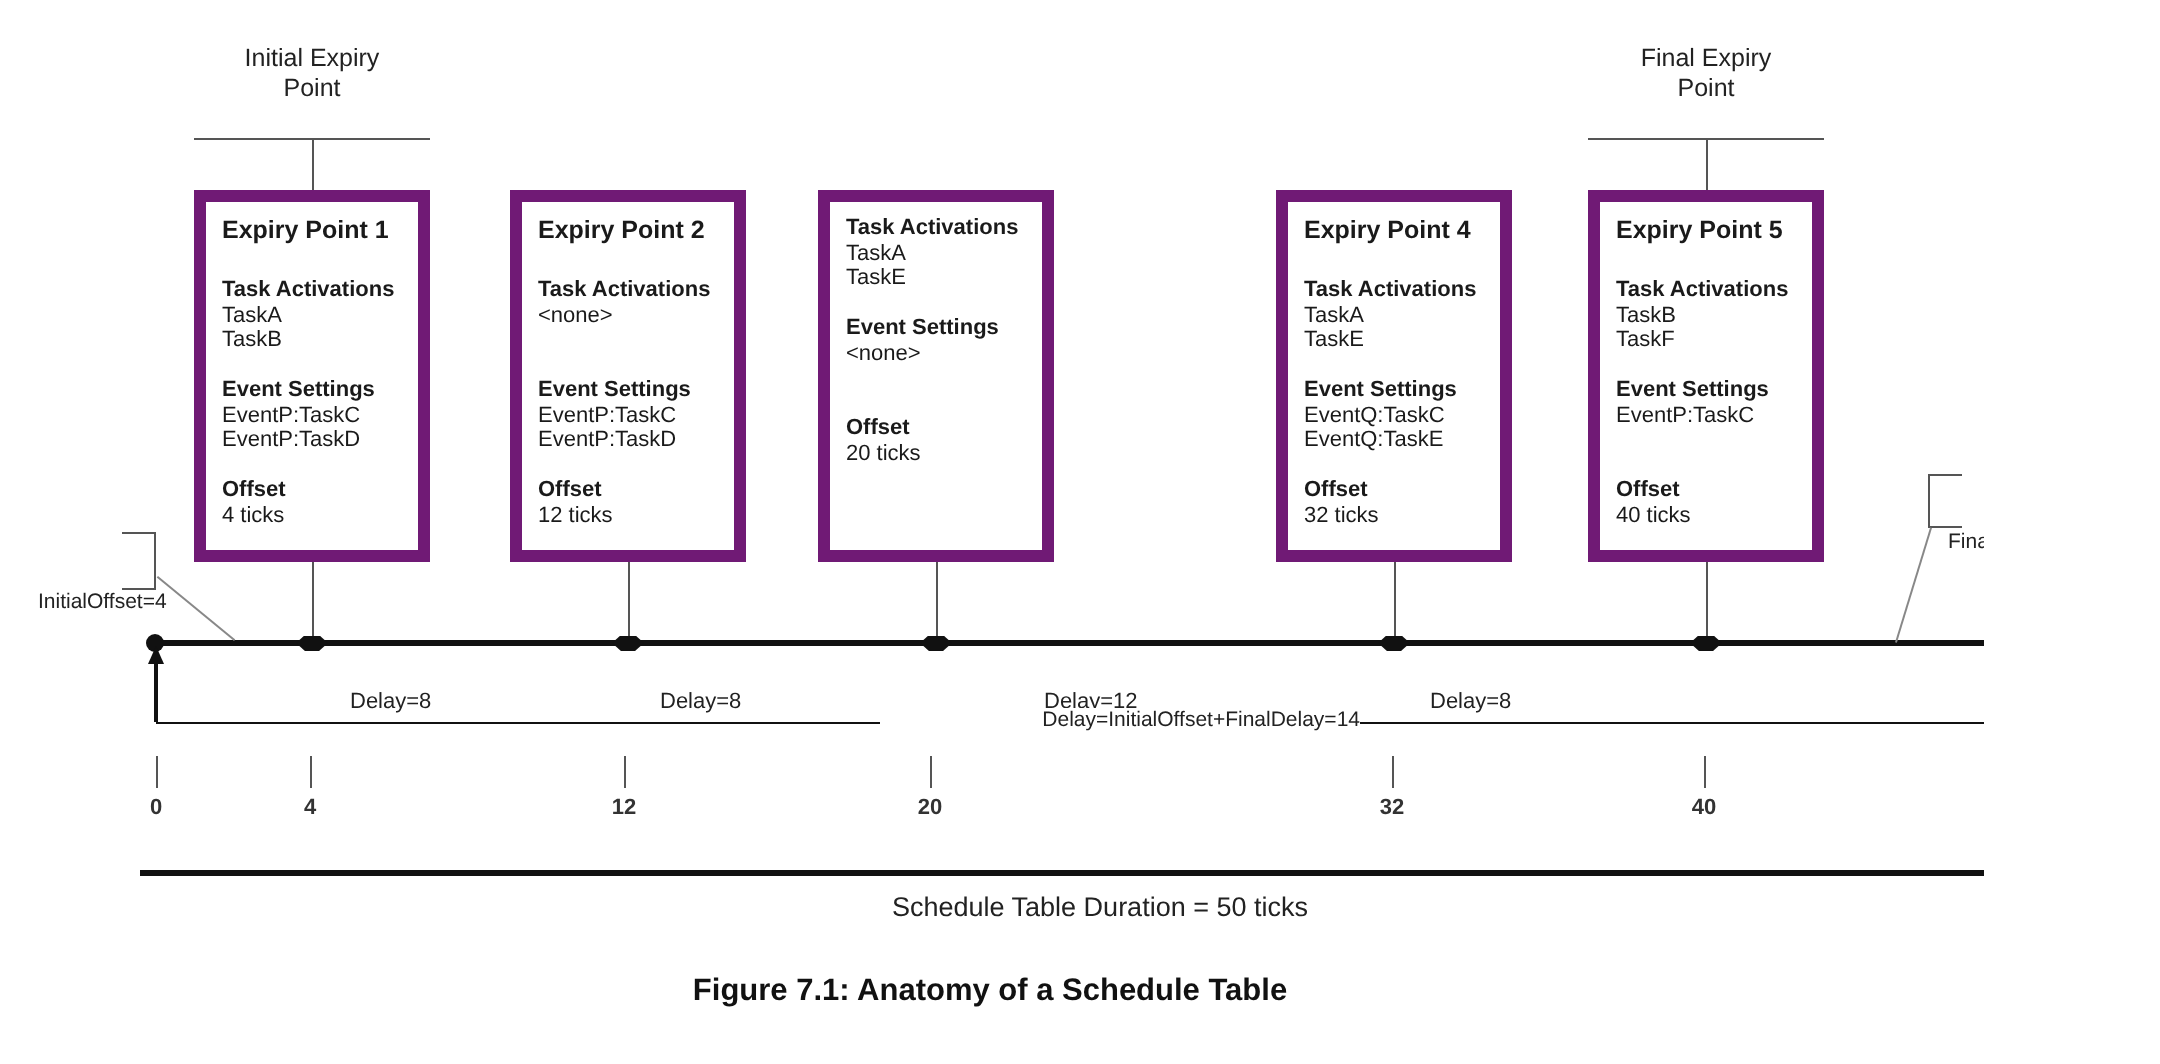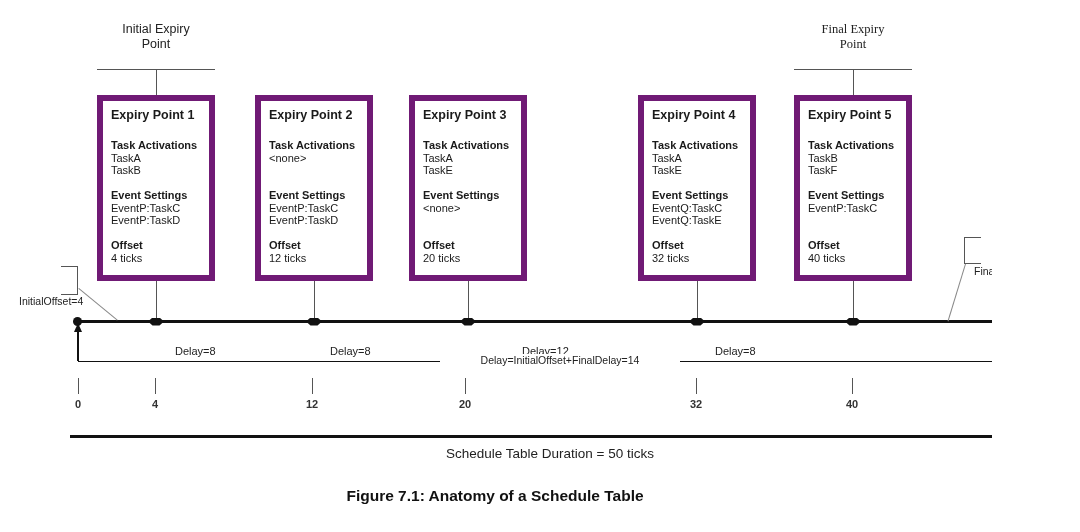--- a/index.html
+++ b/index.html
@@ -26,21 +26,21 @@
   .marker { position:absolute; top:317.5px; width:16px; height:8px; background:#111;
             clip-path: polygon(0 50%, 28% 0, 72% 0, 100% 50%, 72% 100%, 28% 100%); }
   .connector { position:absolute; top:281px; height:40px; width:1px; background:#555; }
   .delay-label { position:absolute; top:345px; width:120px; text-align:left; font-size:11px; color:#222; }
 
   
   .loop-right { position:absolute; left:1044px; top:322px; width:1.5px; height:39px; background:#111; }
   .loop-bottom { position:absolute; left:78px; top:360.5px; width:967px; height:1.5px; background:#111; }
   .loop-left { position:absolute; left:77px; top:330px; width:1.5px; height:31px; background:#111; }
   .loop-uparrow { position:absolute; left:73.5px; top:322.5px; width:0; height:0; border-bottom:9px solid #111; border-left:4.5px solid transparent; border-right:4.5px solid transparent; }
-  .loop-text { position:absolute; left:440px; top:354px; width:240px; text-align:center; font-size:10.5px; background:#fff; color:#222; }
+  .loop-text { position:absolute; left:440px; top:354px; width:240px; text-align:right; font-size:10.5px; background:#fff; color:#222; }
 
   
   .callout-text { position:absolute; font-size:10.5px; color:#222; white-space:nowrap;margin-top:24px; }
   .bracket-v { position:absolute; width:1px; background:#555; }
   .bracket-arm { position:absolute; height:1px; background:#555; }
   .leader { position:absolute; height:1px; background:#888; transform-origin:0 0; }
 
   
   .tick { position:absolute; top:378px; width:1px; height:16px; background:#555; }
   .tick-label { position:absolute; top:398px; width:40px; text-align:center; font-size:11px; font-weight:bold; color:#333; }
@@ -57,21 +57,21 @@
 
 <div class="canvas">
 
   <div class="top-label" style="left:86px; top:22px;">
     <span>Initial Expiry</span><br>
     <span>Point</span>
   </div>
   <div class="top-hline" style="left:97px; top:69px; width:118px;"></div>
   <div class="vline" style="left:155.5px; top:69px; height:26px;"></div>
 
-  <div class="top-label" style="left:783px; top:22px;font-family:Liberation Serif, serif;">
+  <div class="top-label" style="left:783px; top:22px;">
     <span>Final Expiry</span><br>
     <span>Point</span>
   </div>
   <div class="top-hline" style="left:794px; top:69px; width:118px;"></div>
   <div class="vline" style="left:852.5px; top:69px; height:26px;"></div>
 
   <div class="ep-box" style="left:97px;">
     <div class="ep-title">Expiry Point 1</div>
     <div class="ep-sec">
       <span class="hdr">Task Activations</span>
@@ -101,21 +101,20 @@
       <span class="ln">EventP:TaskC</span>
       <span class="ln">EventP:TaskD</span>
     </div>
     <div class="ep-sec">
       <span class="hdr">Offset</span>
       <span class="ln">12 ticks</span>
     </div>
   </div>
 
   <div class="ep-box" style="left:409px;">
-    <div class="ep-title">Expiry Point 3</div>
     <div class="ep-sec">
       <span class="hdr">Task Activations</span>
       <span class="ln">TaskA</span>
       <span class="ln">TaskE</span>
     </div>
     <div class="ep-sec">
       <span class="hdr">Event Settings</span>
       <span class="ln">&lt;none&gt;</span>
       <span class="ln"></span>
     </div>

